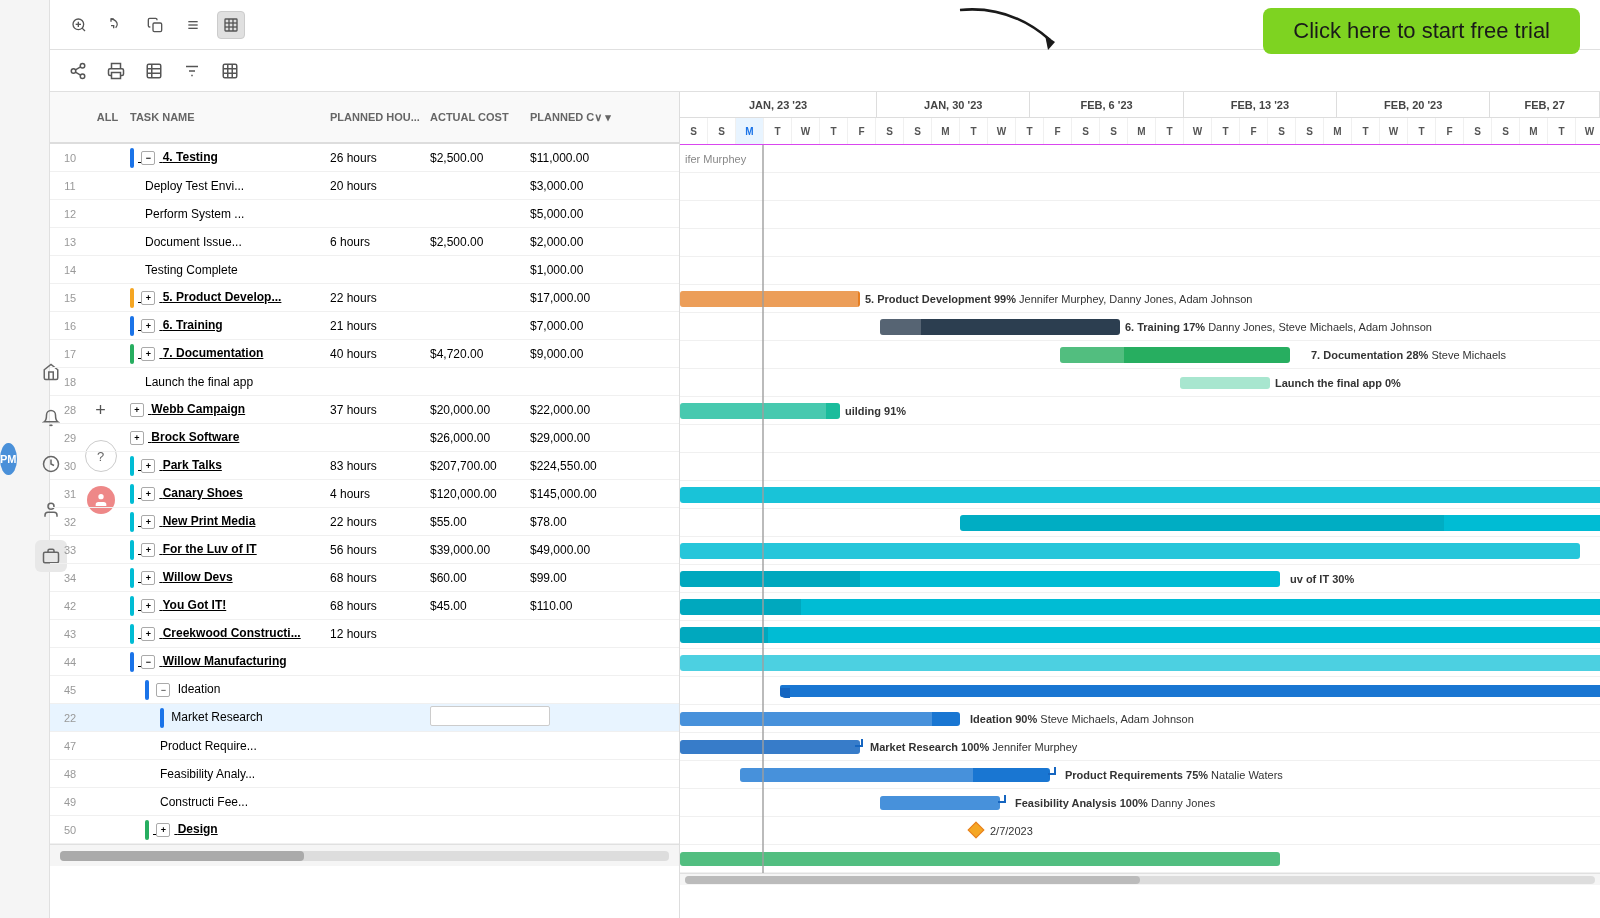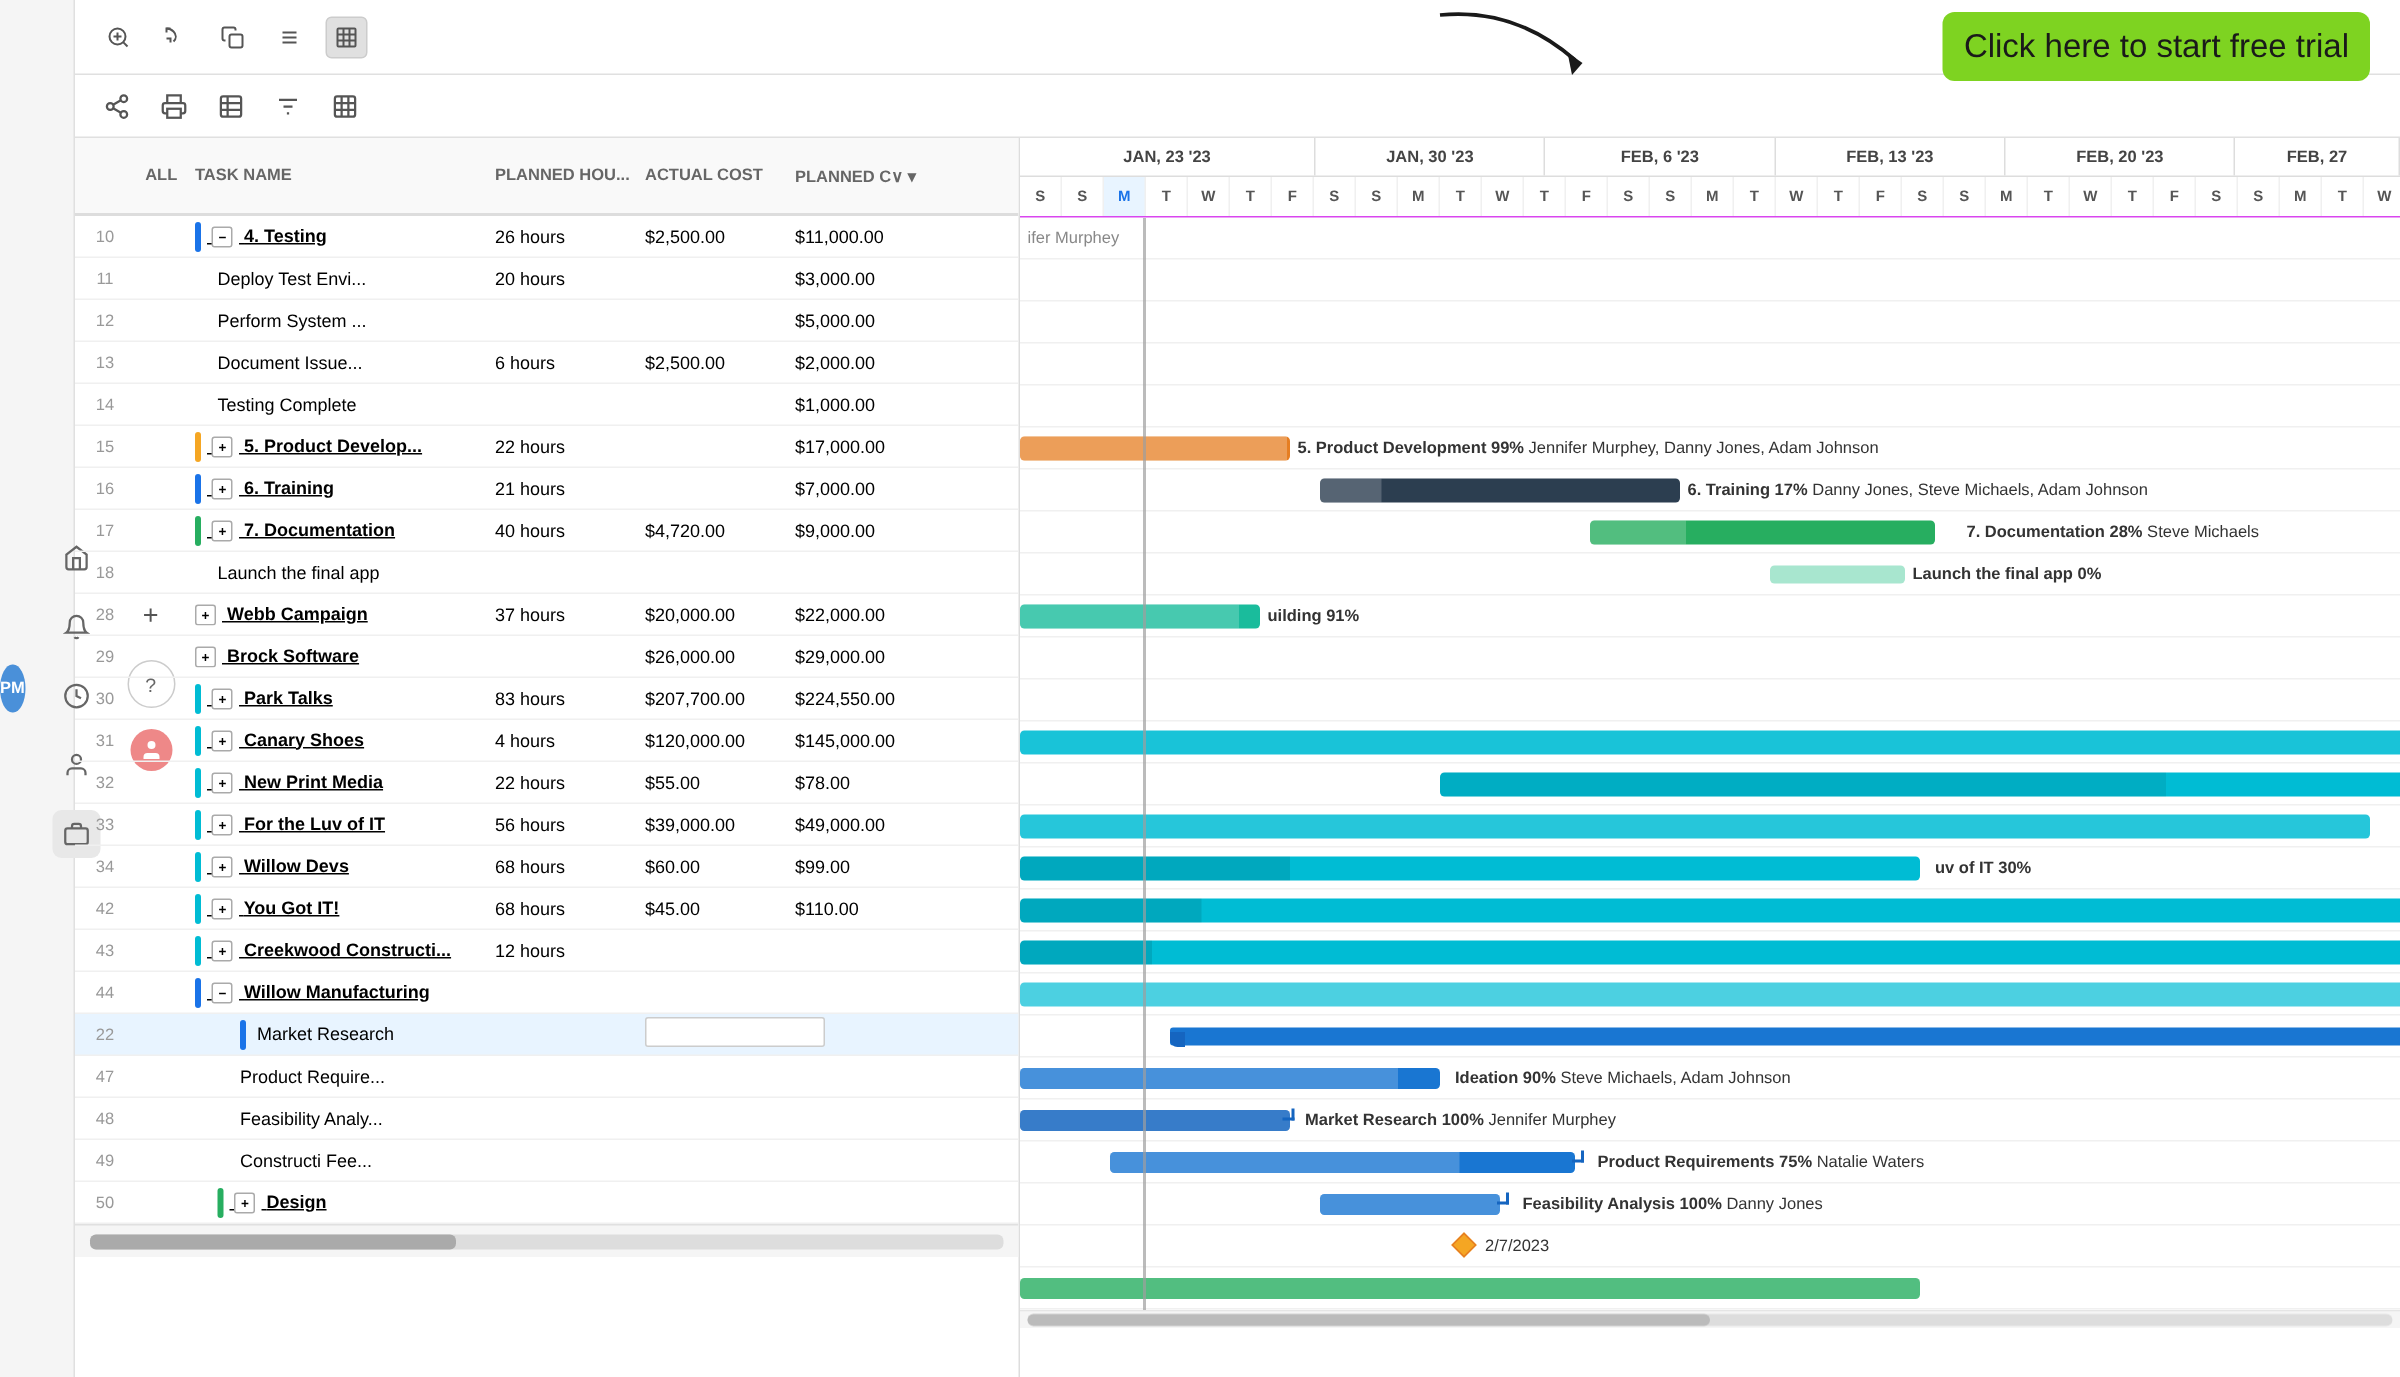--- a/index.html
+++ b/index.html
@@ -15,21 +15,21 @@
 
     
     .main { flex: 1; display: flex; flex-direction: column; overflow: hidden; }
 
     
     .toolbar { height: 50px; border-bottom: 1px solid #e0e0e0; display: flex; align-items: center; padding: 0 15px; gap: 10px; position: relative; }
     .toolbar-icon { width: 28px; height: 28px; display: flex; align-items: center; justify-content: center; border-radius: 4px; cursor: pointer; color: #555; font-size: 13px; }
     .toolbar-icon.active { background: #e0e0e0; border: 1px solid #ccc; }
 
     
-    .cta-banner { position: absolute; right: 20px; top: 8px; background: #7ed321; border-radius: 8px; padding: 10px 14px; font-size: 22px; font-weight: 500; color: #1a1a1a; cursor: pointer; z-index: 100; }
+    .cta-banner { position: absolute; right: 20px; top: 8px; background: #7ed321; border-radius: 8px; padding: 10px 30px; font-size: 22px; font-weight: 500; color: #1a1a1a; cursor: pointer; z-index: 100; }
 
     
     .view-toolbar { height: 42px; border-bottom: 1px solid #e0e0e0; display: flex; align-items: center; padding: 0 15px; gap: 12px; }
     .view-icon { width: 26px; height: 26px; display: flex; align-items: center; justify-content: center; cursor: pointer; color: #555; font-size: 14px; }
 
     
     .content-area { display: flex; flex: 1; overflow: hidden; }
 
     
     .task-table { width: 630px; min-width: 630px; border-right: 1px solid #ddd; overflow-y: auto; overflow-x: hidden; }
@@ -452,20 +452,32 @@
           <div class="row-task bold">
             <span style="display:inline-block; width:4px; height:20px; background:#1a73e8; border-radius:2px; margin-right:4px; vertical-align:middle;"></span>
             <span class="collapse-icon">−</span>
             <span>Willow Manufacturing</span>
           </div>
           <div class="row-planned-hours"></div>
           <div class="row-actual-cost"></div>
           <div class="row-planned-cost"></div>
         </div>
 
+        <div class="table-row">
+          <div class="row-num">45</div>
+          <div class="row-all"></div>
+          <div class="row-task indent1">
+            <span style="display:inline-block; width:4px; height:20px; background:#1a73e8; border-radius:2px; margin-right:4px; vertical-align:middle;"></span>
+            <span class="collapse-icon">−</span>
+            <span>Ideation</span>
+          </div>
+          <div class="row-planned-hours"></div>
+          <div class="row-actual-cost"></div>
+          <div class="row-planned-cost"></div>
+        </div>
 
         <div class="table-row highlighted">
           <div class="row-num">22</div>
           <div class="row-all"></div>
           <div class="row-task indent2">
             <span style="display:inline-block; width:4px; height:20px; background:#1a73e8; border-radius:2px; margin-right:4px; vertical-align:middle;"></span>
             <span>Market Research</span>
           </div>
           <div class="row-planned-hours"></div>
           <div class="row-actual-cost">

